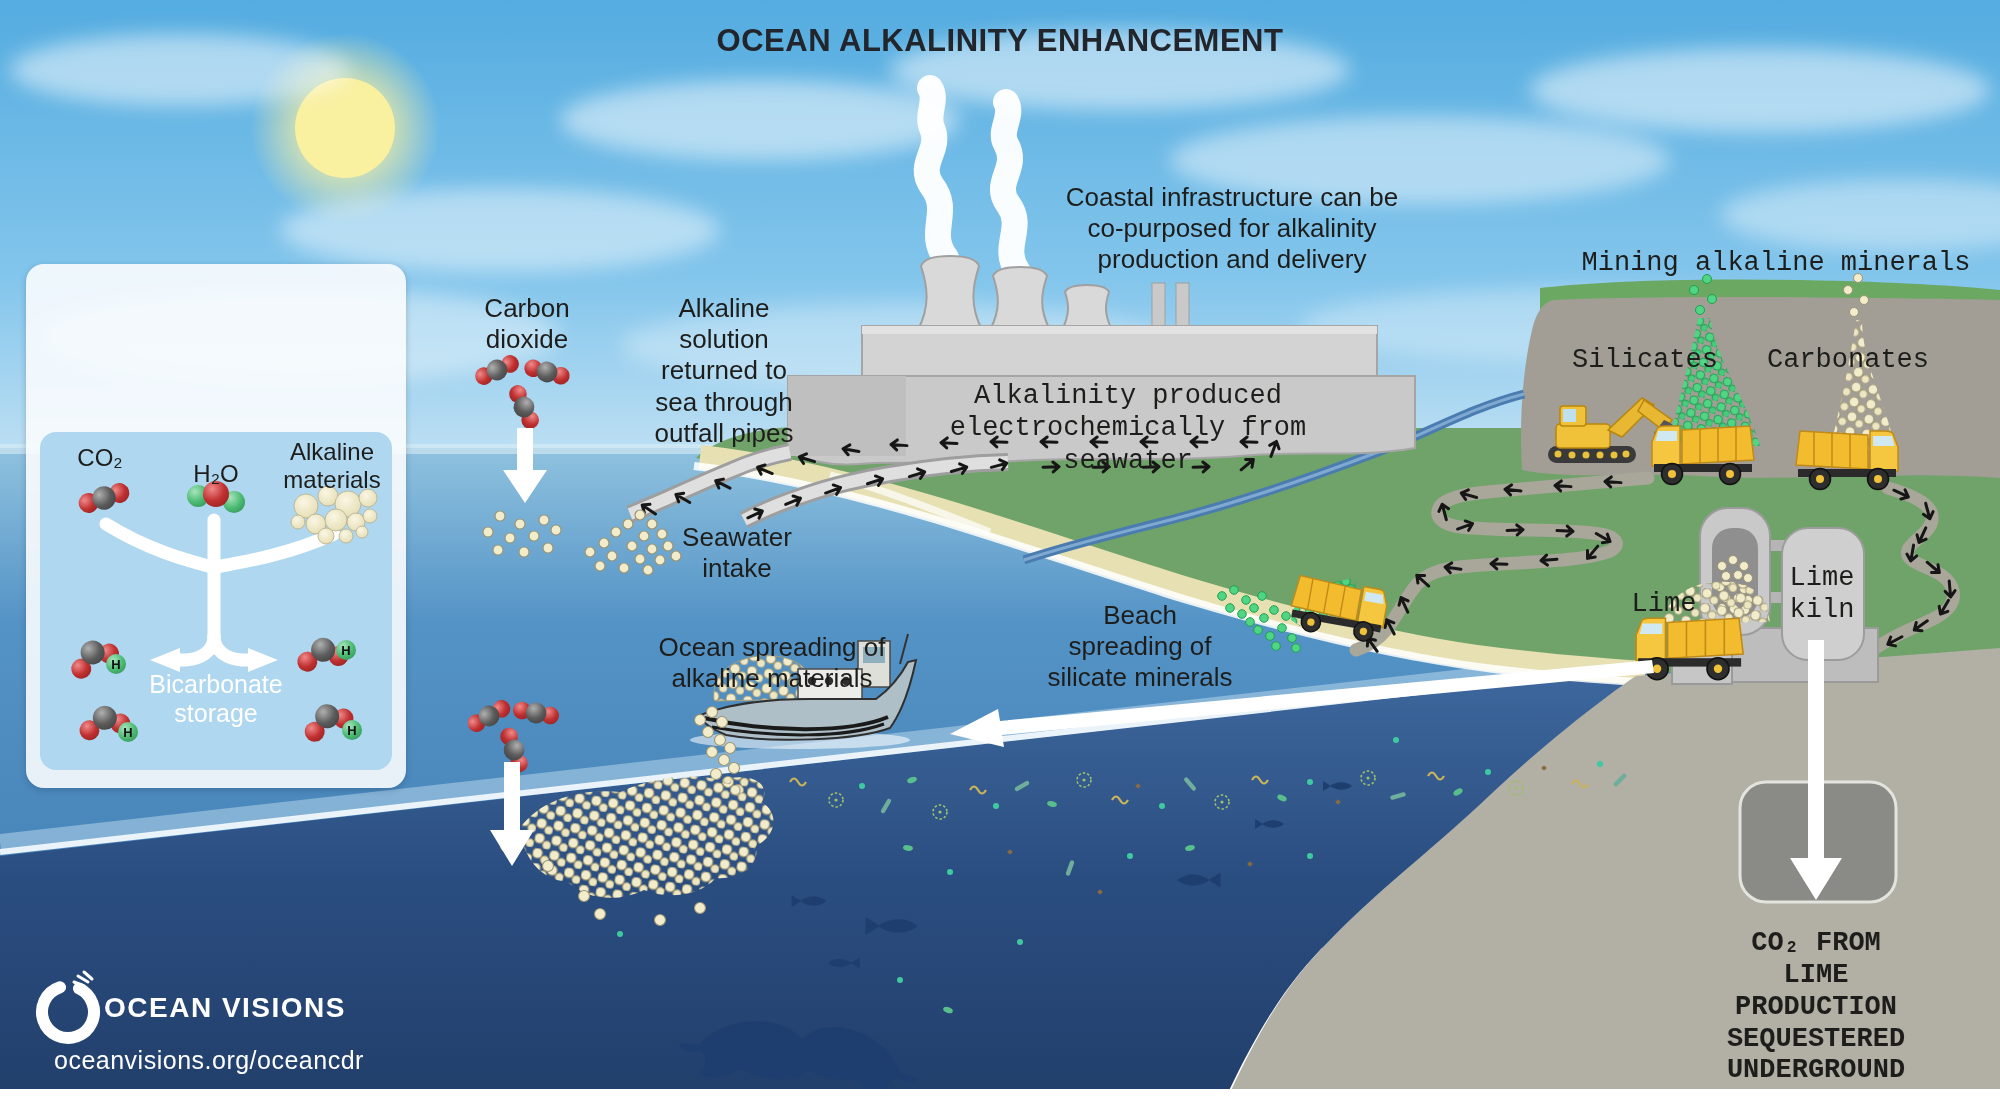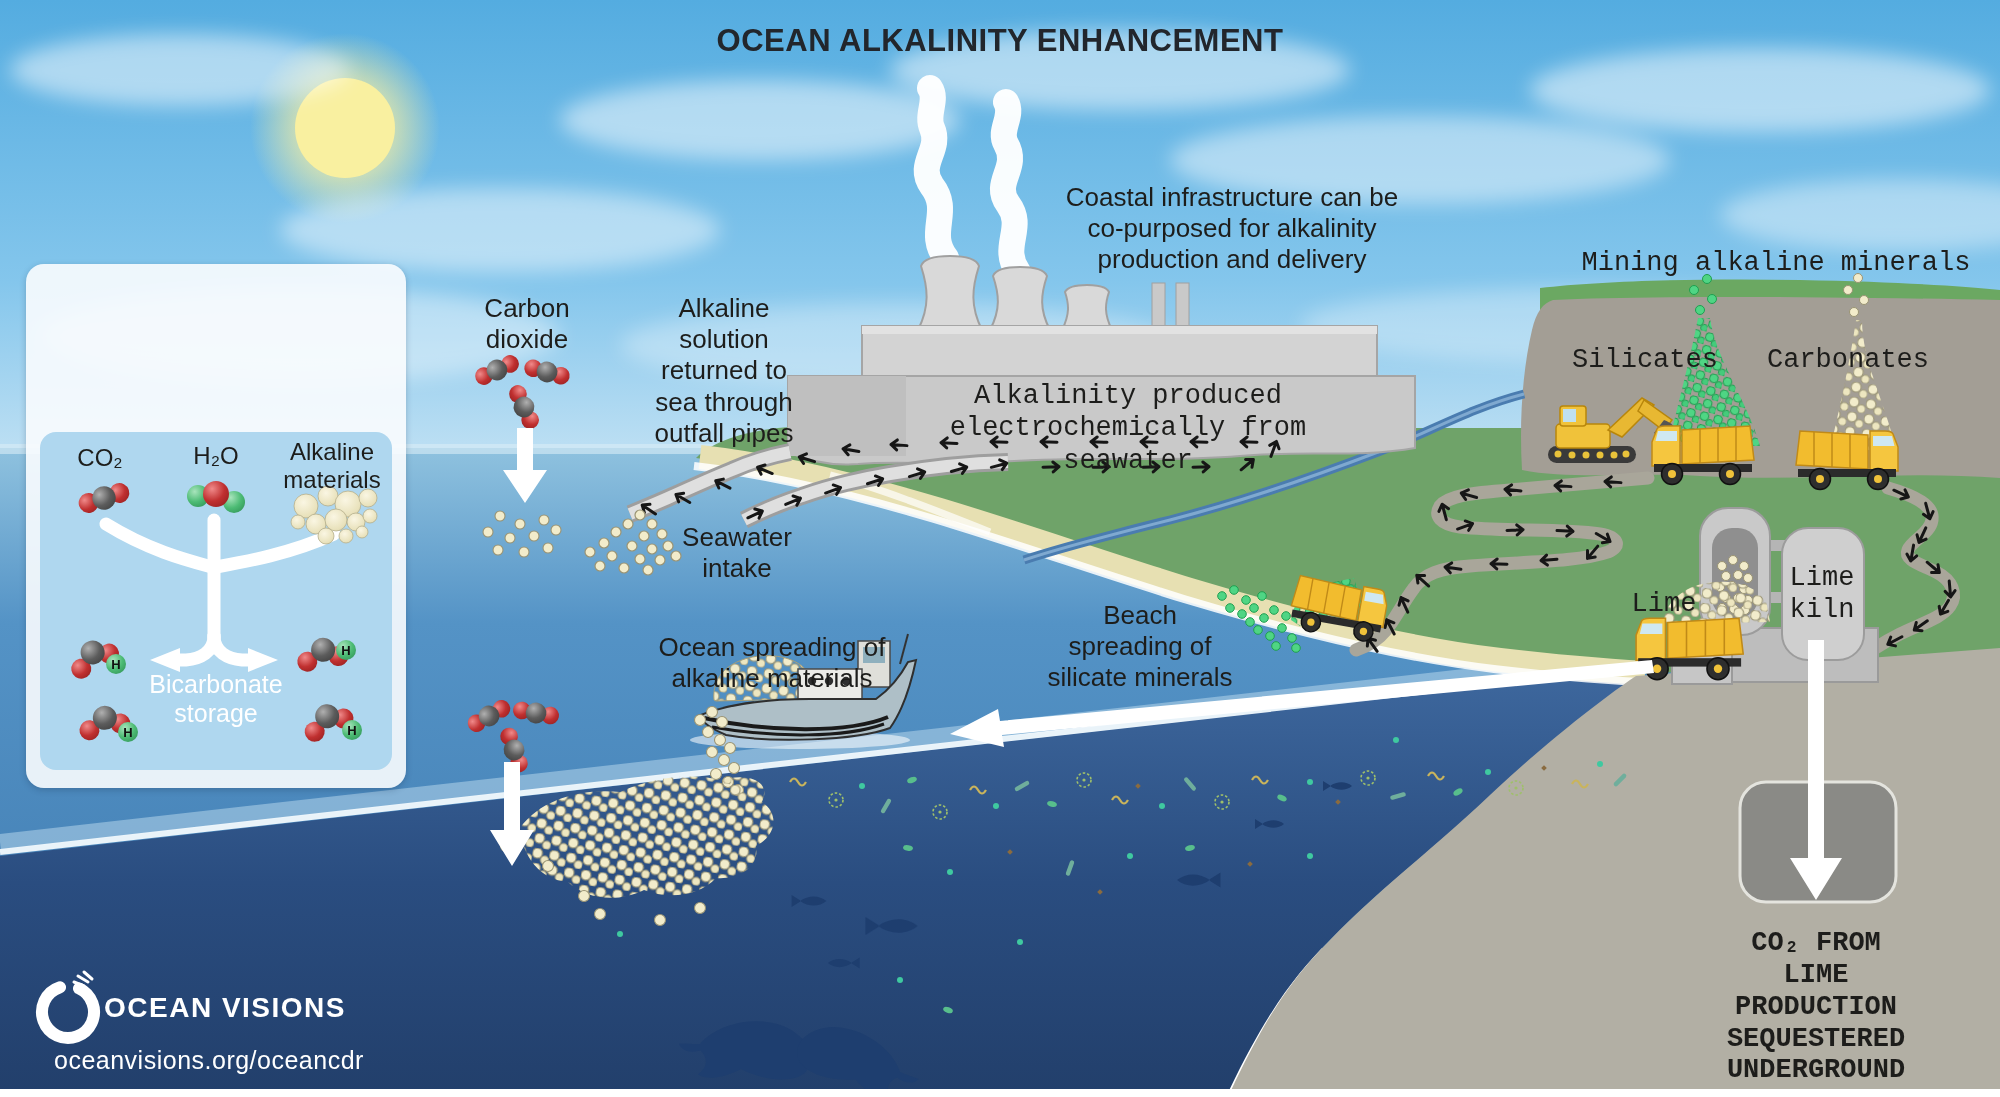--- a/index.html
+++ b/index.html
@@ -588,21 +588,21 @@
             <text x="306" y="223">H</text>
         <use href="#bicarb" transform="translate(66,294) rotate(6)"></use>
         <circle cx="88" cy="300" r="10" fill="url(#grnB)"></circle>
             <text x="88" y="305">H</text>
         <use href="#bicarb" transform="translate(290,292) rotate(-6)"></use>
         <circle cx="312" cy="298" r="10" fill="url(#grnB)"></circle>
             <text x="312" y="303">H</text>
       </g>
     </svg>
     <div class="pl" style="left:60px;top:12px;">CO₂</div>
-    <div class="pl" style="left:176px;top:10px;">H₂O</div>
+    <div class="pl" style="left:176px;top:28px;">H₂O</div>
     <div class="pl" style="left:292px;top:6px;">Alkaline
 materials</div>
     <div class="pl-storage">Bicarbonate
 storage</div>
   </div>
 </div>
 
 <svg class="scene" style="pointer-events:none;" viewBox="0 0 2000 1097">
   <g transform="translate(68,1012)">
     <circle r="26" fill="none" stroke="#ffffff" stroke-width="12" stroke-dasharray="143 25" stroke-linecap="round" transform="rotate(-65)"></circle>

